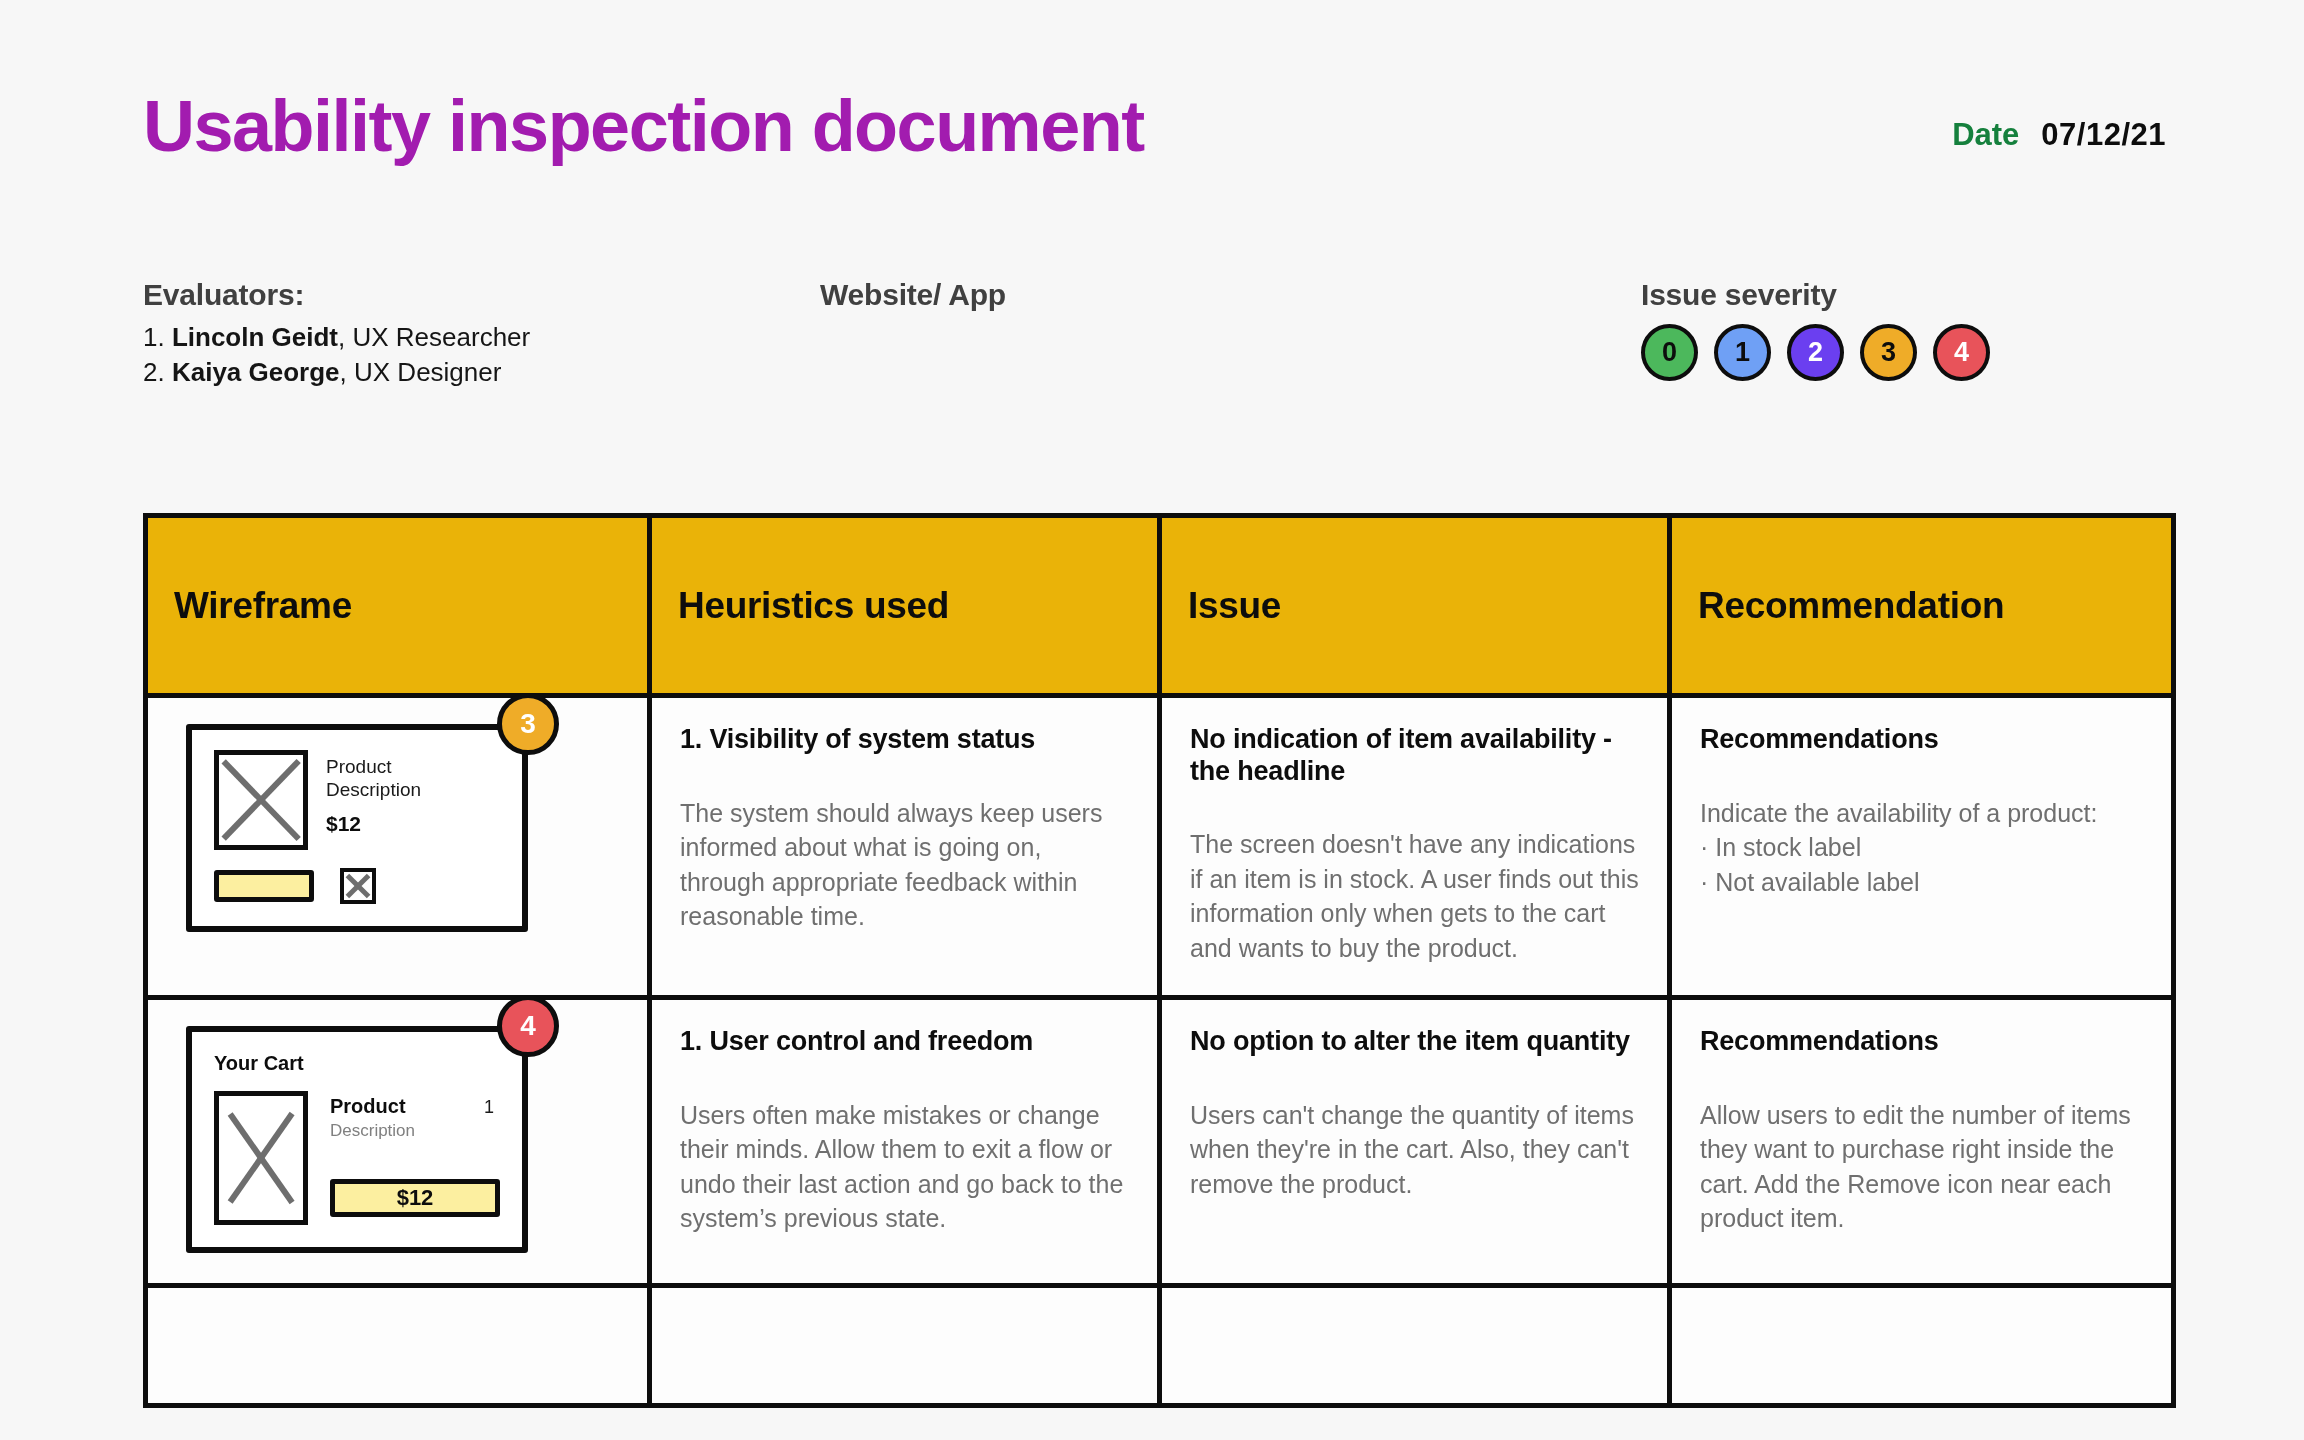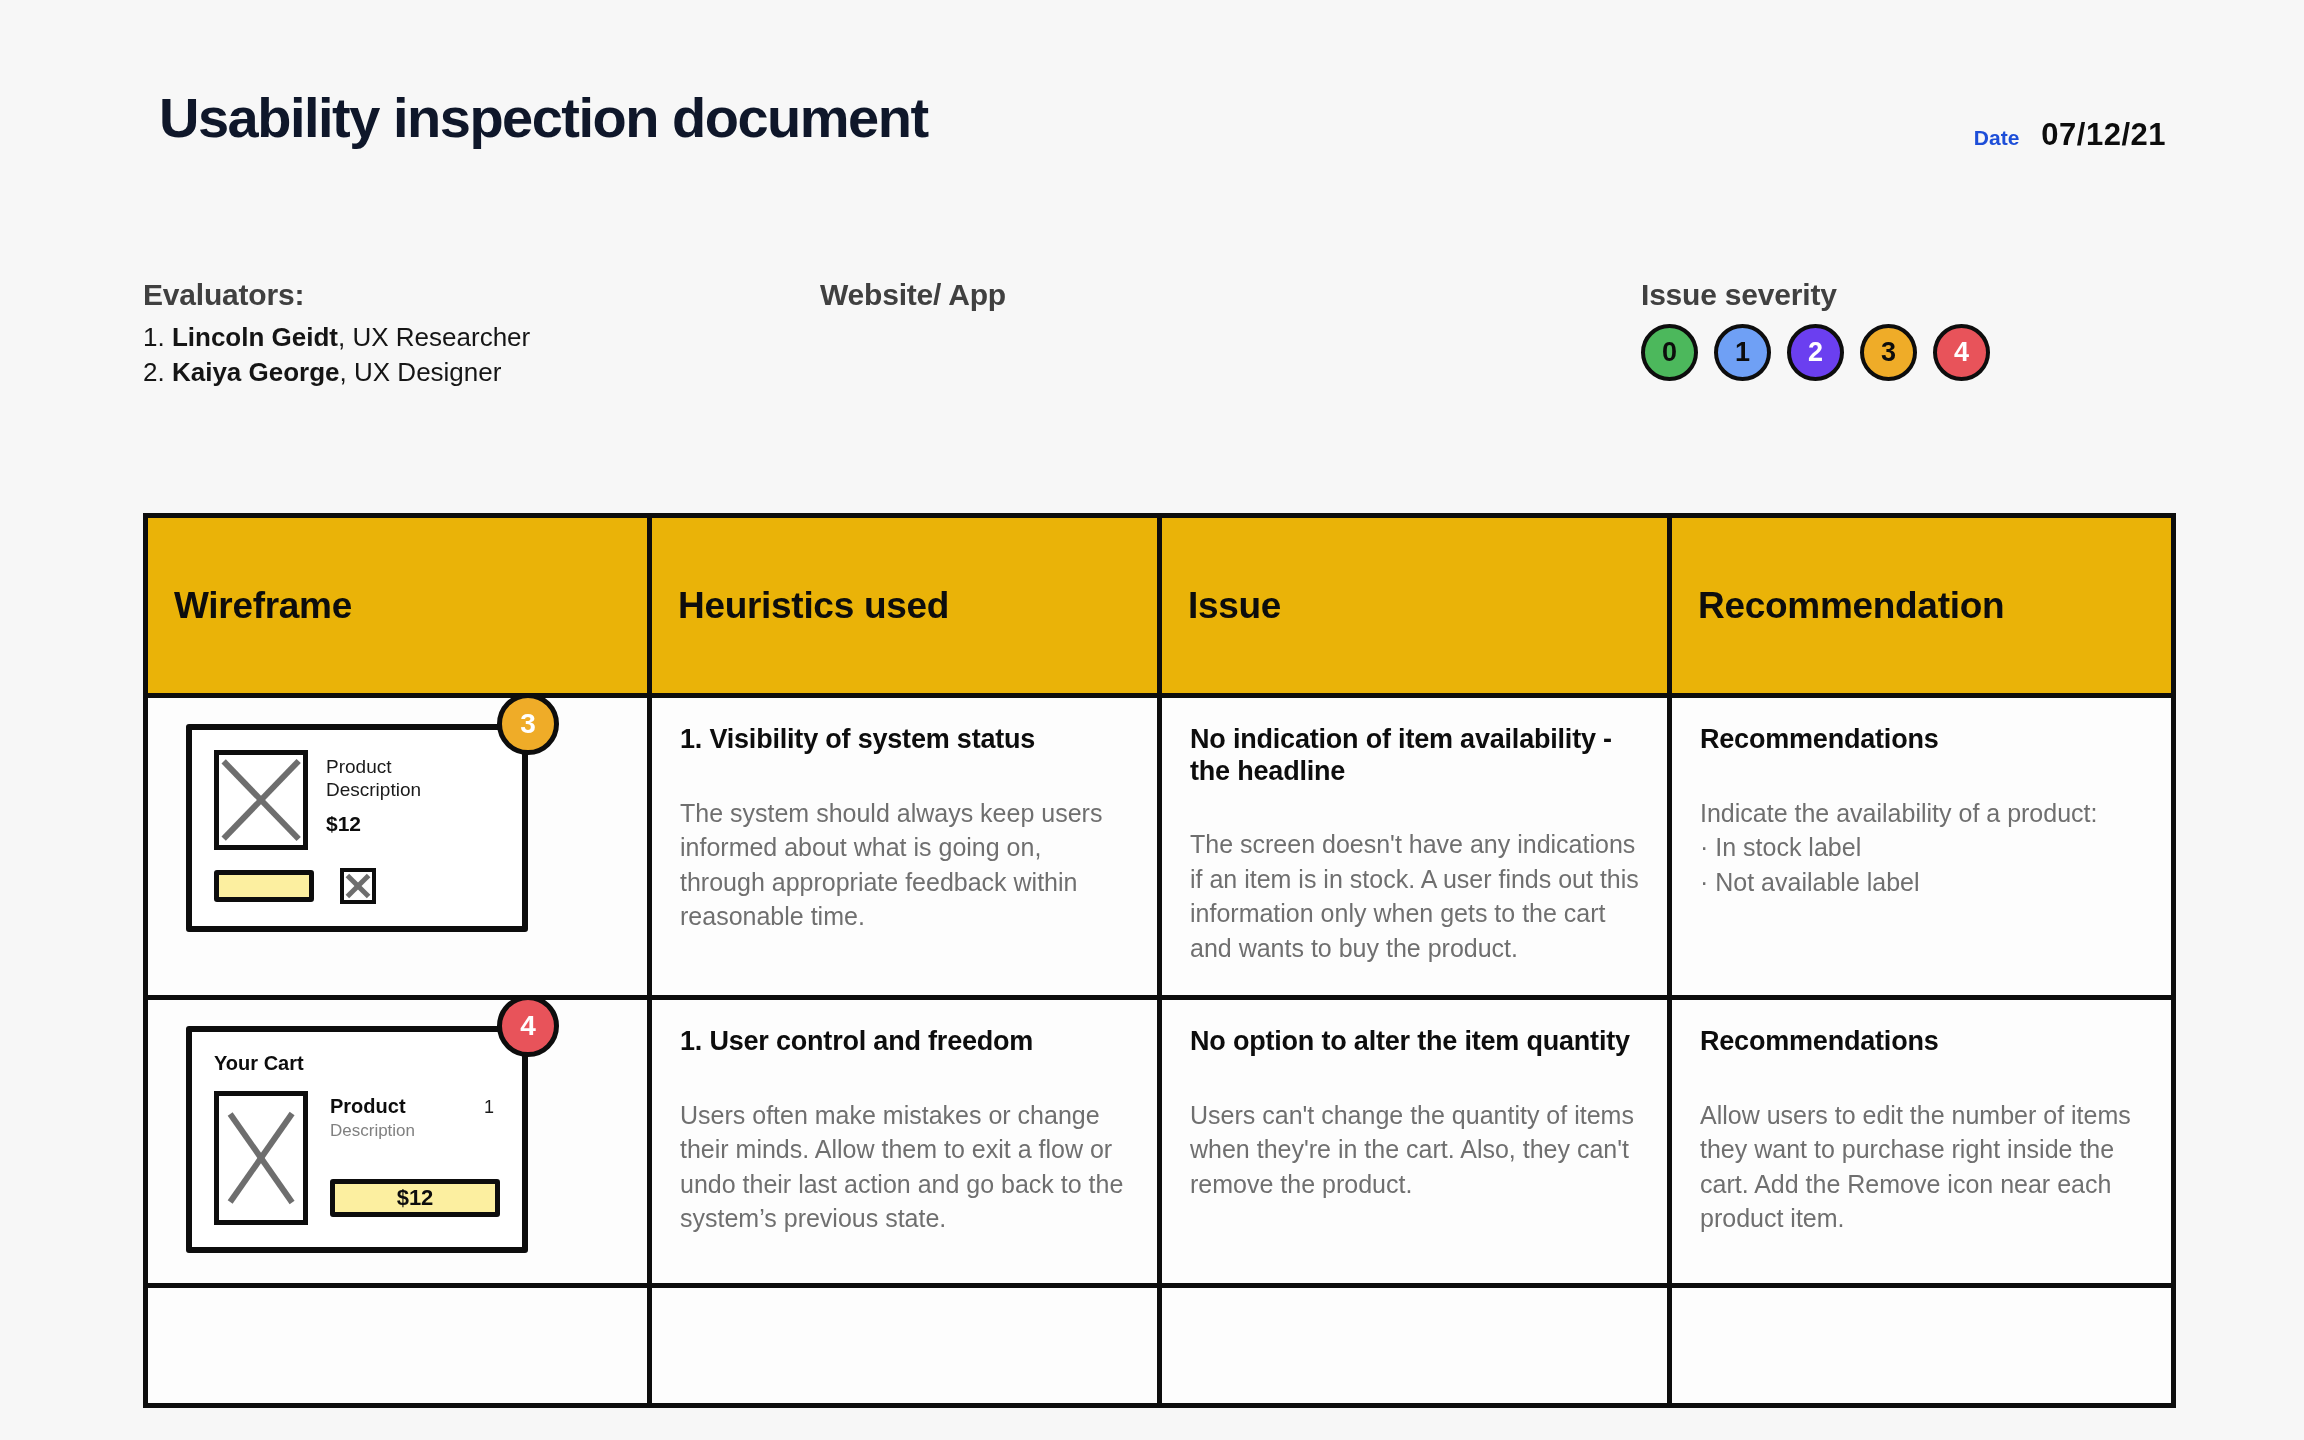--- a/index.html
+++ b/index.html
@@ -20,40 +20,40 @@
   
   .doc-header {
     position: absolute;
     left: 143px;
     top: 85px;
     width: 2030px;
     height: 110px;
   }
   .doc-title {
     position: absolute;
-    left: 16px;
+    left: 0;
     top: 0;
-    font-size: 56px;
+    font-size: 72px;
     font-weight: 800;
     letter-spacing: -1.5px;
-    color: #0f172a;
+    color: #a21caf;
     white-space: nowrap;
   }
   .date-block {
     position: absolute;
     right: 7px;
     top: 32px;
     display: flex;
     align-items: baseline;
     gap: 22px;
   }
   .date-label {
-    font-size: 21px;
-    font-weight: 800;
-    color: #1d4ed8;
+    font-size: 31px;
+    font-weight: 800;
+    color: #15803d;
   }
   .date-value {
     font-size: 31px;
     font-weight: 800;
     color: #0d0d0d;
     letter-spacing: 0.5px;
   }
 
   
   .meta-row {

